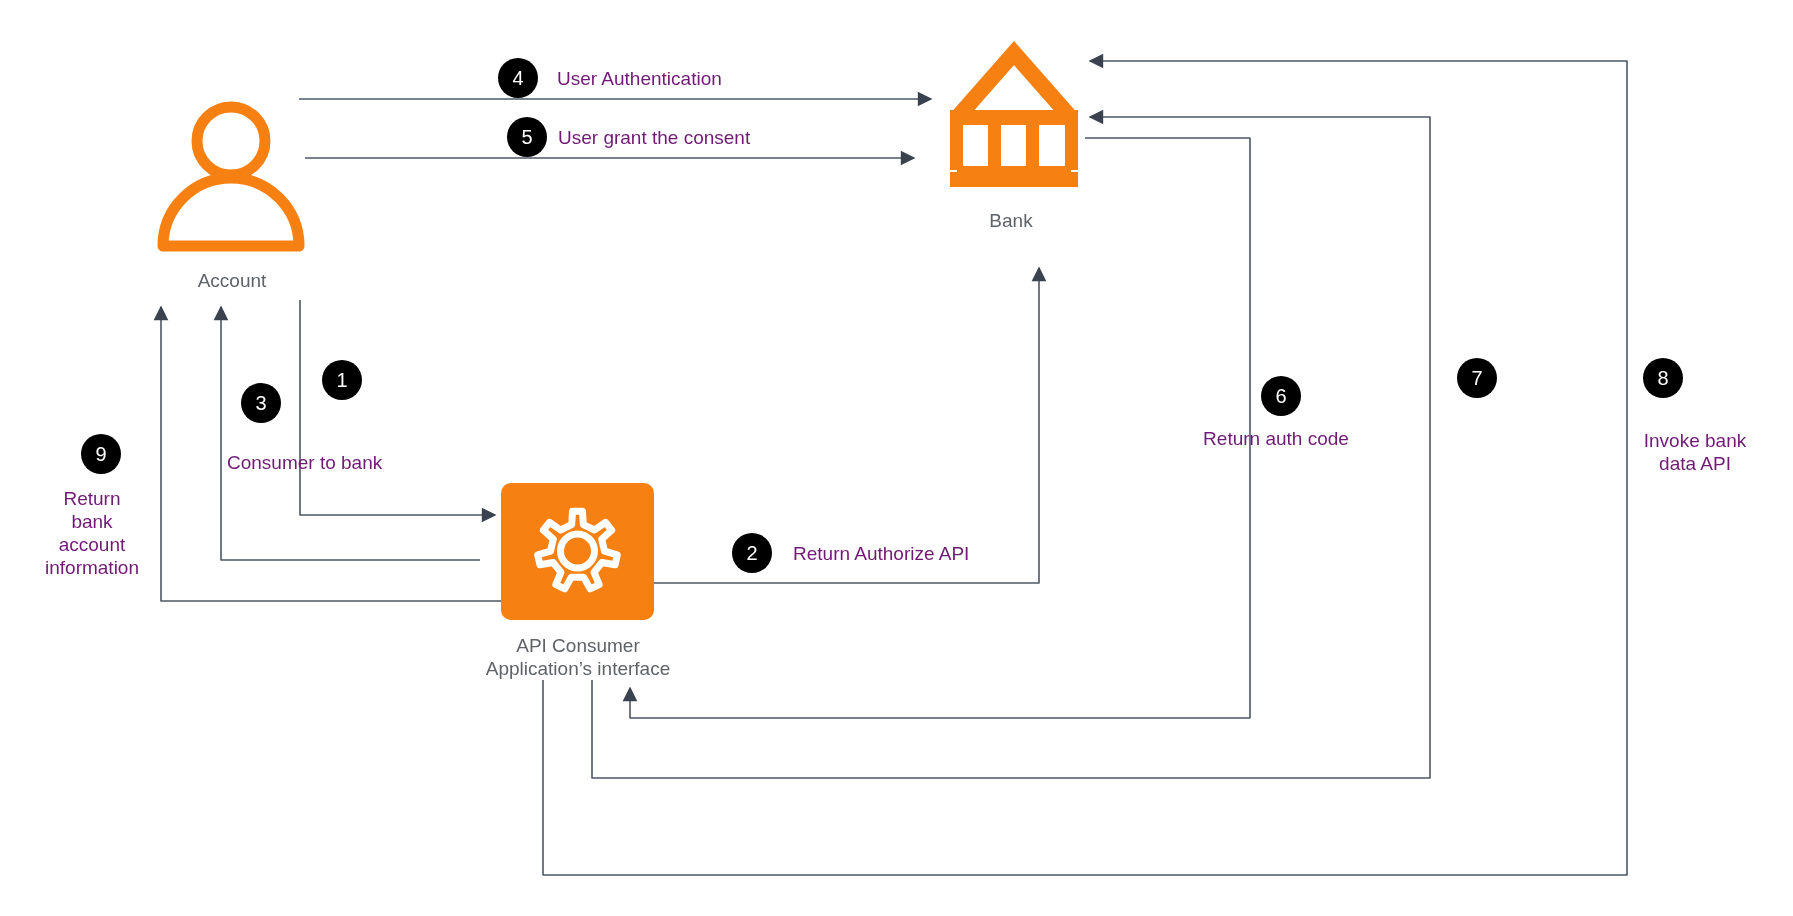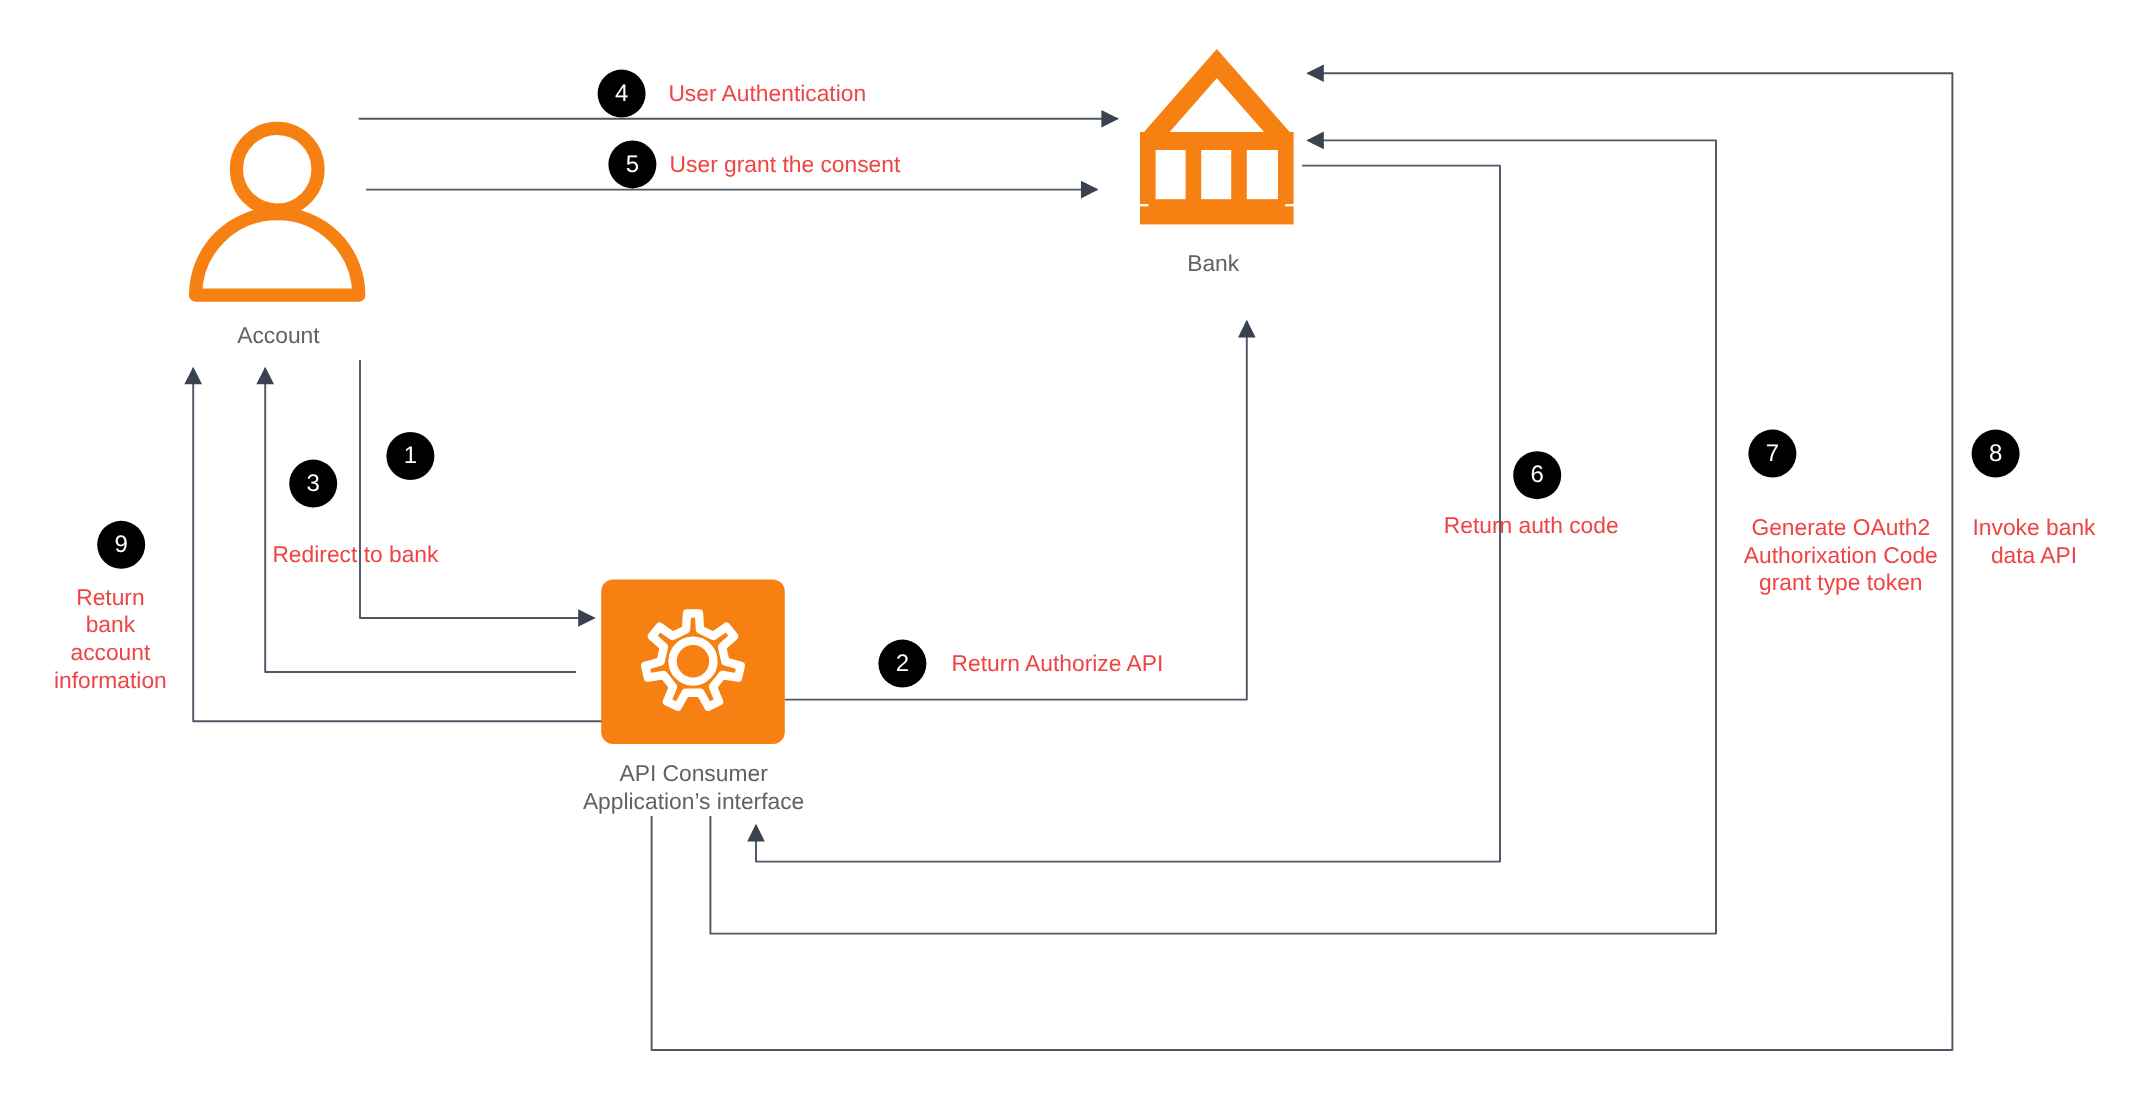--- a/index.html
+++ b/index.html
@@ -11,21 +11,21 @@
   .node-label{
     position:absolute;color:#5f6368;font-size:19px;line-height:23px;
     text-align:center;white-space:nowrap;
   }
   .badge{
     position:absolute;width:40px;height:40px;border-radius:50%;
     background:#000000;color:#ffffff;font-size:20px;display:flex;
     align-items:center;justify-content:center;
   }
   .step-label{
-    position:absolute;color:#ef4444;font-size:19px;line-height:23px;
+    position:absolute;color:#701a75;font-size:19px;line-height:23px;
   }
   .step-label.center{text-align:center;}
   .step-label span{display:block;}
   .step-label.inline span{display:inline;}
   
   .b1{left:322px;top:360px;} .b2{left:732px;top:533px;} .b3{left:241px;top:383px;}
   .b4{left:498px;top:58px;}  .b5{left:507px;top:117px;} .b6{left:1261px;top:376px;}
   .b7{left:1457px;top:358px;}.b8{left:1643px;top:358px;}.b9{left:81px;top:434px;}
   
   .t1{left:327px;top:414px;width:220px;}
@@ -103,35 +103,30 @@
   <div class="badge b5">5</div>
   <div class="badge b6">6</div>
   <div class="badge b7">7</div>
   <div class="badge b8">8</div>
   <div class="badge b9">9</div>
 
   <div class="step-label inline t2">
     <span>Return Authorize API</span>
   </div>
   <div class="step-label inline t3">
-    <span>Redirect to bank</span>
+    <span>Consumer to bank</span>
   </div>
   <div class="step-label inline t4">
     <span>User Authentication</span>
   </div>
   <div class="step-label inline t5">
     <span>User grant the consent</span>
   </div>
   <div class="step-label center t6">
     <span>Return auth code</span>
-  </div>
-  <div class="step-label center t7">
-    <span>Generate OAuth2</span>
-    <span>Authorixation Code</span>
-    <span>grant type token</span>
   </div>
   <div class="step-label center t9">
     <span>Return</span>
     <span>bank</span>
     <span>account</span>
     <span>information</span>
   </div>
   <div class="step-label center t8">
     <span>Invoke bank</span>
     <span>data API</span>

